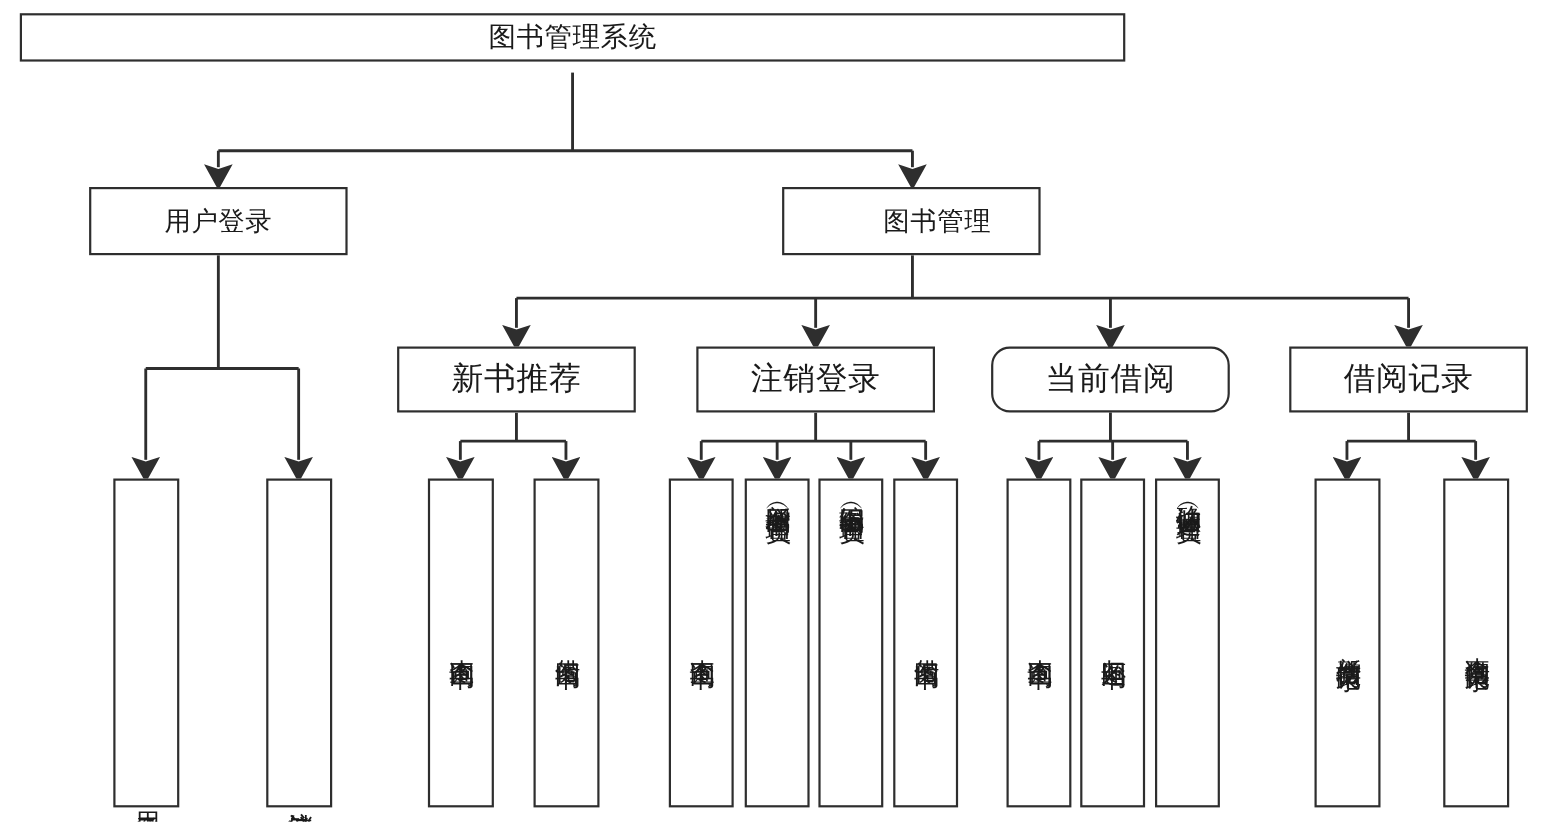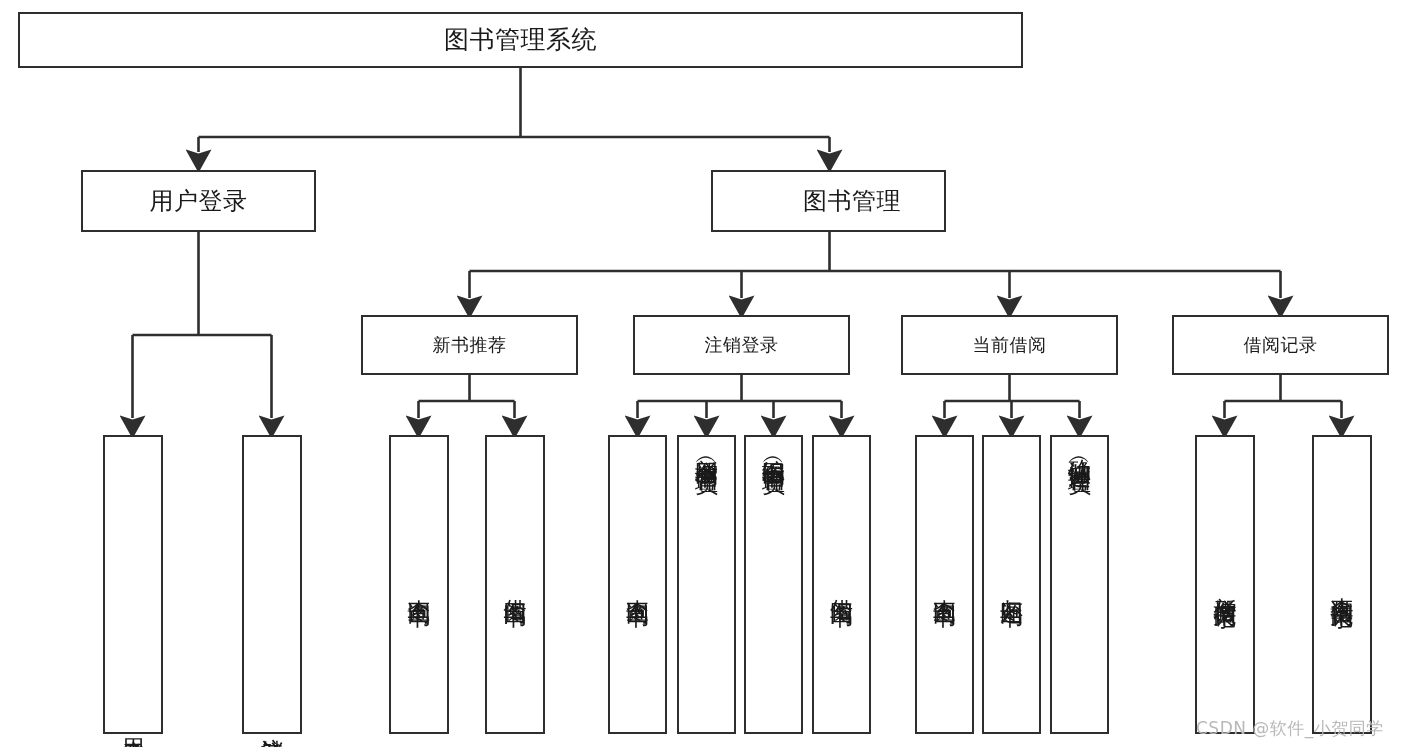--- a/index.html
+++ b/index.html
@@ -38,21 +38,21 @@
   }
   .node .label {
     display: block;
     text-align: center;
     line-height: 1.28;
     letter-spacing: 0.5px;
   }
   
   .node.h-root .label { font-size: 25px; }
   .node.h-mid  .label { font-size: 24px; }
-  .node.h-sub  .label { font-size: 18px; }
+  .node.h-sub  .label { font-size: 29px; }
 
   
   .node.vert {
     align-items: center;
     justify-content: center;
     padding: 4px 0;
   }
   .node.vert .label {
     writing-mode: vertical-rl;
     text-orientation: upright;
@@ -122,41 +122,41 @@
       <path d="M1011.5,401 L1011.5,418" marker-end="url(#arw)"></path>
       <path d="M1079.5,401 L1079.5,418" marker-end="url(#arw)"></path>
 
       <path d="M1280.5,375 L1280.5,401"></path>
       <path d="M1224.5,401 L1341.5,401"></path>
       <path d="M1224.5,401 L1224.5,418" marker-end="url(#arw)"></path>
       <path d="M1341.5,401 L1341.5,418" marker-end="url(#arw)"></path>
     </g>
   </svg>
 
-  <div class="node h-root" style="left:18px; top:12px; width:1005px; height:56px;">
+  <div class="node h-root" style="left:18px; top:12px; width:1005px; height:44px;">
     <span class="label">图书管理系统</span>
   </div>
 
   <div class="node h-mid" style="left:81px; top:170px; width:235px; height:62px;">
     <span class="label">用户登录</span>
   </div>
 
   <div class="node h-mid" style="left:711px; top:170px; width:235px; height:62px;padding-left:47px;">
     <span class="label">图书管理</span>
   </div>
 
   <div class="node h-sub" style="left:361px; top:315px; width:217px; height:60px;">
     <span class="label">新书推荐</span>
   </div>
 
   <div class="node h-sub" style="left:633px; top:315px; width:217px; height:60px;">
     <span class="label">注销登录</span>
   </div>
 
-  <div class="node h-sub" style="left:901px; top:315px; width:217px; height:60px;">
+  <div class="node h-sub" style="left:901px; top:315px; width:217px; height:60px;border-radius:17px;">
     <span class="label">当前借阅</span>
   </div>
 
   <div class="node h-sub" style="left:1172px; top:315px; width:217px; height:60px;align-items:center;">
     <span class="label">借阅记录</span>
   </div>
 
   <div class="node vert align-bottom" style="left:103px; top:435px; width:60px; height:299px;">
     <span class="label">用户登录</span>
   </div>
@@ -202,15 +202,14 @@
   </div>
 
   <div class="node vert" style="left:1195px; top:435px; width:60px; height:299px;">
     <span class="label">新增借阅记录</span>
   </div>
 
   <div class="node vert" style="left:1312px; top:435px; width:60px; height:299px;">
     <span class="label">查询借阅记录</span>
   </div>
 
-  <div class="watermark" style="left:1196px; top:717px;">CSDN @软件_小贺同学</div>
 
 </div>
 
 </body></html>

